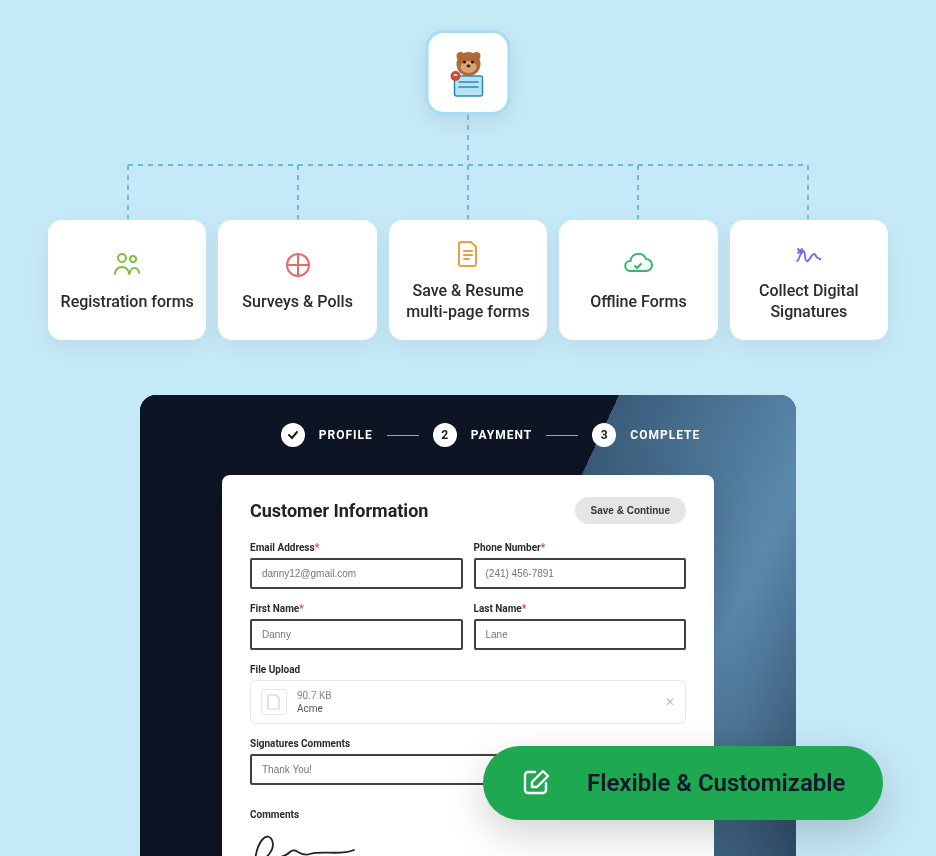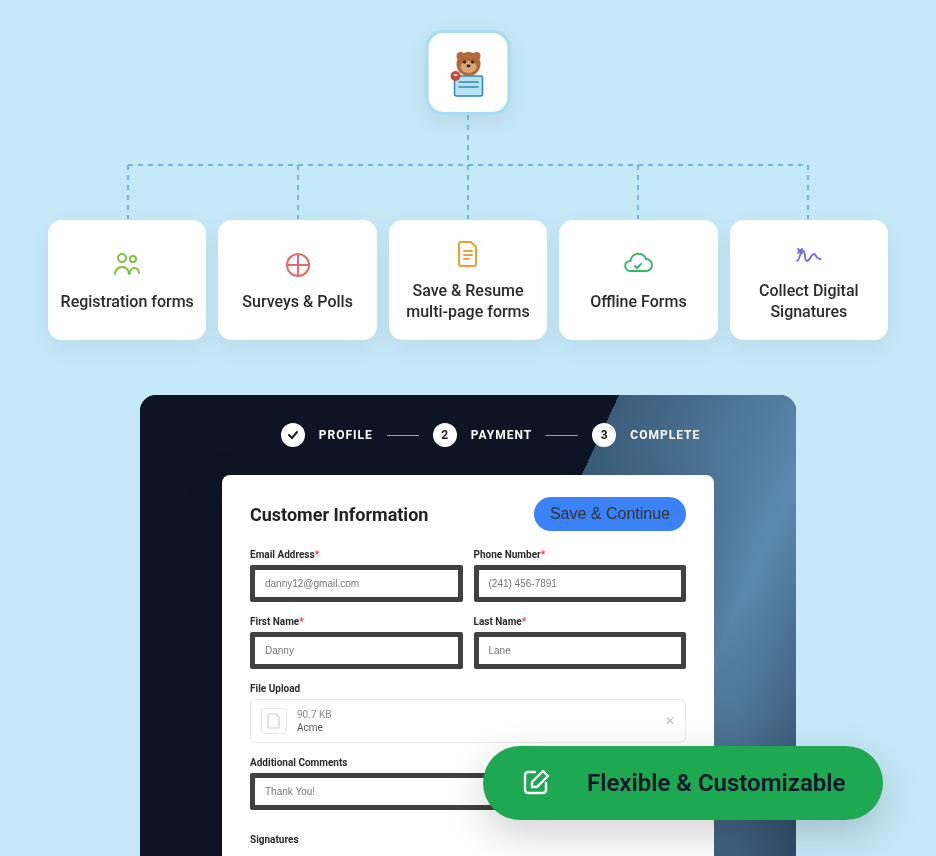--- a/index.html
+++ b/index.html
@@ -140,46 +140,46 @@
     justify-content: space-between;
     align-items: center;
     margin-bottom: 18px;
   }
   .form-title {
     font-size: 18px;
     font-weight: 700;
     color: #222;
   }
   .save-btn {
-    background: #3b82f6;
+    background: #e5e5e5;
     border: none;
     border-radius: 18px;
     padding: 8px 16px;
-    font-size: 16px;
-    font-weight: 400;
+    font-size: 10px;
+    font-weight: 700;
     color: #333;
     cursor: pointer;
   }
   .form-row {
     display: flex;
     gap: 11px;
     margin-bottom: 14px;
   }
   .form-col { flex: 1; }
   .field-label {
     font-size: 10px;
     font-weight: 700;
     color: #2b2b2b;
     margin-bottom: 5px;
     display: block;
   }
   .field-label .req { color: #e0452c; }
   .text-input {
     width: 100%;
-    border: 5px solid #404040;
+    border: 2px solid #404040;
     border-radius: 2px;
     padding: 8px 10px;
     font-size: 10px;
     color: #bcbcbc;
     background: #fff;
   }
   .file-box {
     border: 1px solid #e8e8e8;
     border-radius: 6px;
     padding: 8px 10px;
@@ -378,24 +378,24 @@
             <path d="M2 1h7l3 3v10a1 1 0 0 1-1 1H2a1 1 0 0 1-1-1V2a1 1 0 0 1 1-1z"></path>
           </svg>
       </div>
       <div class="file-meta">
         <div>90.7 KB</div>
         <div style="color:#555;">Acme</div>
       </div>
       <span class="file-x">✕</span>
     </div>
 
-    <label class="field-label">Additional Comments</label>
+    <label class="field-label">Signatures Comments</label>
     <input class="text-input" style="margin-bottom: 14px;" placeholder="Thank You!">
 
-    <div class="sig-label">Signatures</div>
+    <div class="sig-label">Comments</div>
     <svg class="sig-svg" width="110" height="40" viewBox="0 0 110 40">
       <path d="M5 32 C 8 10, 18 4, 22 12 C 26 22, 14 34, 10 30 C 20 32, 34 30, 40 24 C 46 18, 50 30, 60 26 C 72 22, 90 28, 104 22" stroke="#222" stroke-width="1.8" fill="none" stroke-linecap="round"></path>
     </svg>
   </div>
 </div>
 
 <div class="flex-pill">
   <svg class="edit-svg" width="30" height="30" viewBox="0 0 30 30" fill="none" stroke="#fff" stroke-width="2.4" stroke-linecap="round" stroke-linejoin="round">
     <path d="M14 4H7a3 3 0 0 0-3 3v15a3 3 0 0 0 3 3h15a3 3 0 0 0 3-3v-7"></path>
     <path d="M22 3l5 5-11 11h-5v-5L22 3z"></path>

